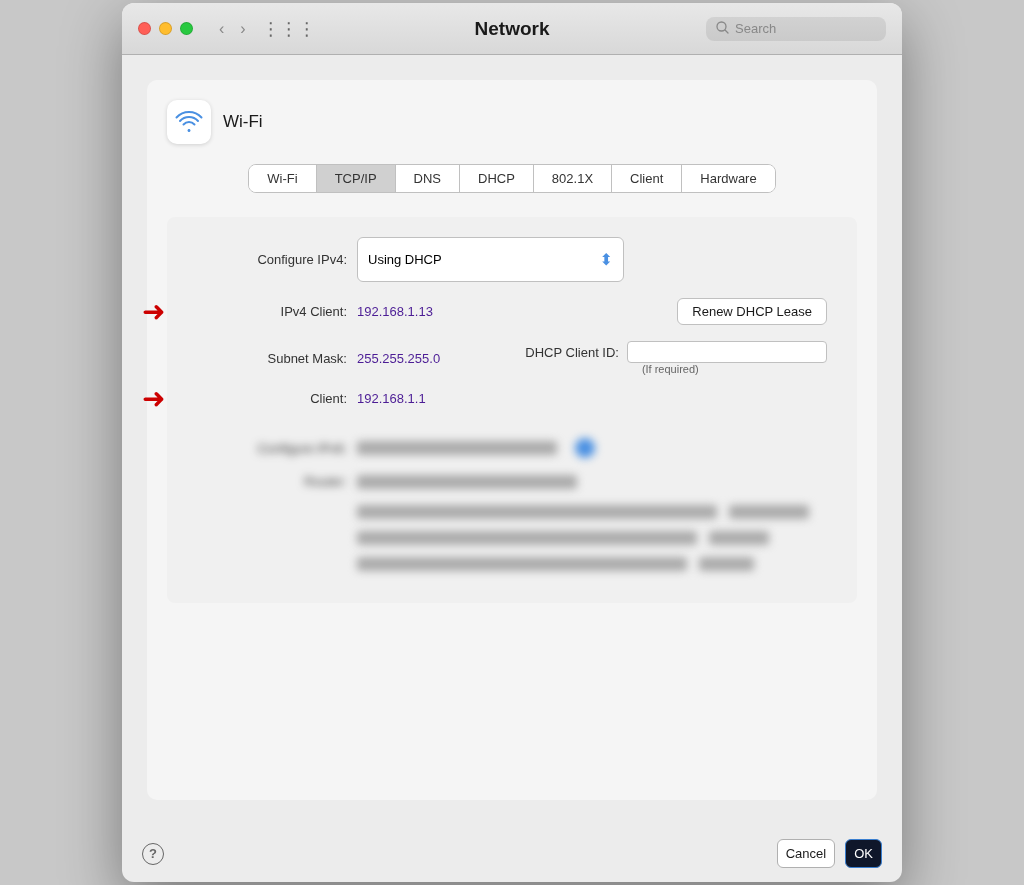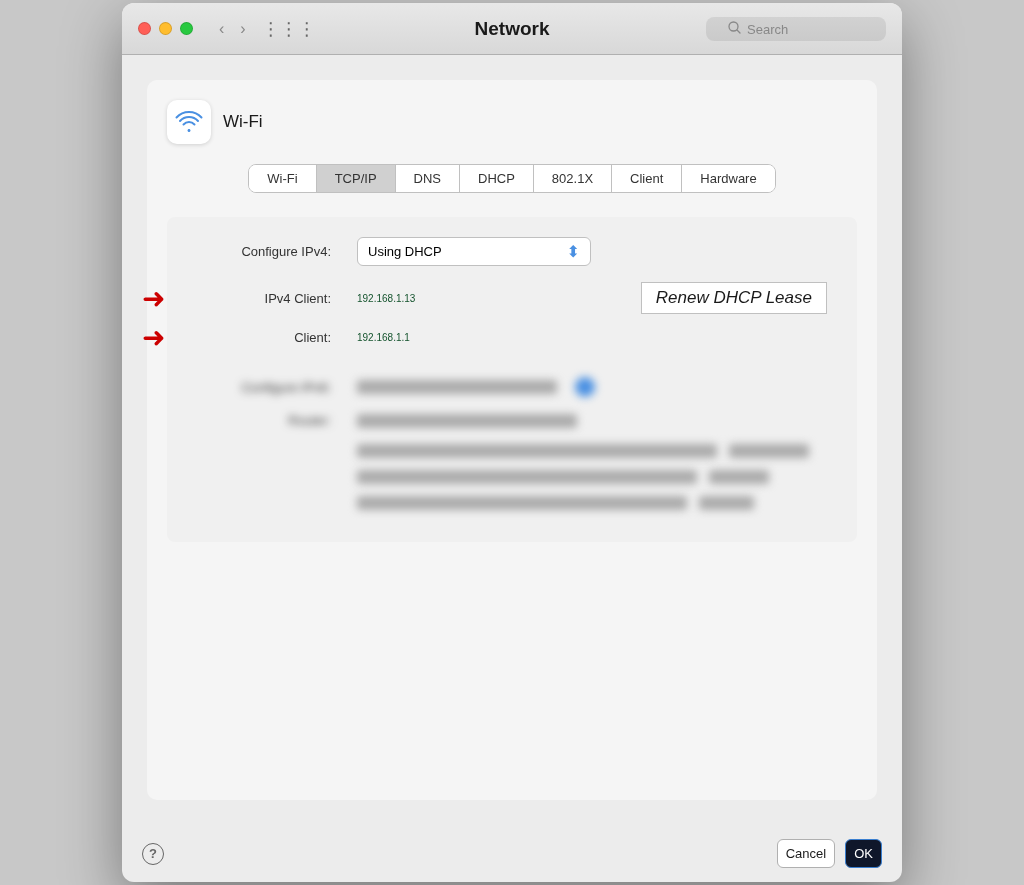--- a/index.html
+++ b/index.html
@@ -75,24 +75,24 @@
       left: 50%;
       transform: translateX(-50%);
       font-size: 19px;
       font-weight: 600;
       color: #1a1a1a;
     }
 
     .search-box {
       margin-left: auto;
       display: flex;
-      align-items: flex-end;
+      align-items: center;
       background: rgba(0,0,0,0.08);
       border-radius: 8px;
-      padding: 4px 22px;
+      padding: 4px 10px;
       gap: 6px;
       width: 180px;
     }
 
     .search-icon-svg {
       color: #888;
       font-size: 13px;
     }
 
     .search-placeholder {
@@ -182,56 +182,55 @@
       margin-bottom: 16px;
       position: relative;
     }
 
     .form-label {
       text-align: right;
       font-size: 13px;
       color: #333;
       width: 160px;
       flex-shrink: 0;
-      padding-right: 26px;
+      padding-right: 10px;
     }
 
     .form-value {
-      font-size: 10px;
-      color: #14532d;
+      font-size: 13px;
+      color: #4c1d95;
     }
 
     .dhcp-select {
       display: flex;
       align-items: center;
       background: white;
       border: 1px solid #c0c0c0;
       border-radius: 6px;
-      padding: 4px 10px;
-      font-size: 13px;
-      width: 234px;
+      padding: 12px 10px;
+      font-size: 13px;
+      width: 267px;
       justify-content: space-between;
       cursor: pointer;
     }
 
     .stepper-icon {
       color: #4a90e2;
       font-size: 16px;
     }
 
     .renew-btn {
       margin-left: auto;
       background: white;
       border: 1px solid #c0c0c0;
-      border-radius: 0;
+      border-radius: 6px;
       padding: 5px 14px;
-      font-size: 17px;
+      font-size: 13px;
       cursor: pointer;
       color: #1a1a1a;
-      font-style: italic;
     }
 
     .dhcp-client-input {
       background: white;
       border: 1px solid #c0c0c0;
       border-radius: 4px;
       width: 200px;
       height: 22px;
     }
 
@@ -381,20 +380,31 @@
         <div style="position:absolute; left:-55px; display:flex; align-items:center;">
           <span style="color:#cc0000; font-size:28px;">➜</span>
         </div>
         <span class="form-label">IPv4 Client:</span>
         <span class="form-value">192.168.1.13</span>
         <div style="margin-left:auto;">
           <button class="renew-btn">Renew DHCP Lease</button>
         </div>
       </div>
 
+      <div class="form-row">
+        <span class="form-label">Subnet Mask:</span>
+        <span class="form-value">255.255.255.0</span>
+        <div style="margin-left:auto; display:flex; flex-direction:column; align-items:flex-start;">
+          <div style="display:flex; align-items:center; gap:8px;">
+            <span style="font-size:13px; color:#333;">DHCP Client ID:</span>
+            <div class="dhcp-client-input"></div>
+          </div>
+          <span class="if-required" style="padding-left:90px;">(If required)</span>
+        </div>
+      </div>
 
       <div class="form-row" style="position:relative;">
         <div style="position:absolute; left:-55px; display:flex; align-items:center;">
           <span style="color:#cc0000; font-size:28px;">➜</span>
         </div>
         <span class="form-label">Client:</span>
         <span class="form-value">192.168.1.1</span>
       </div>
 
       <div style="height: 16px;"></div>

